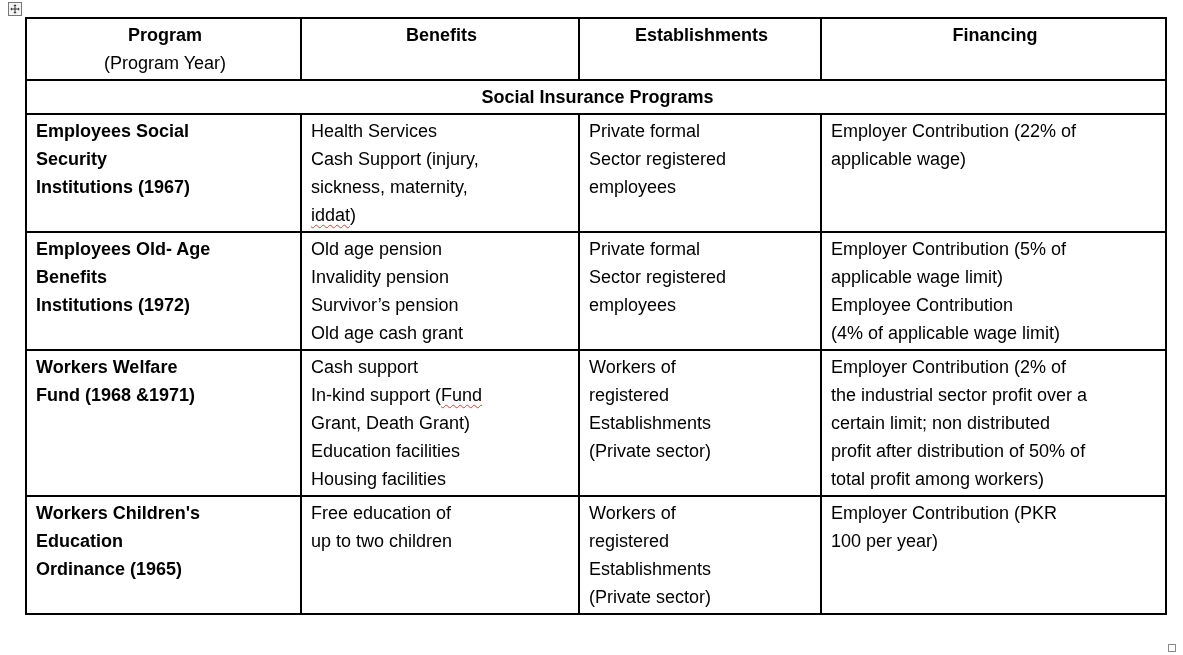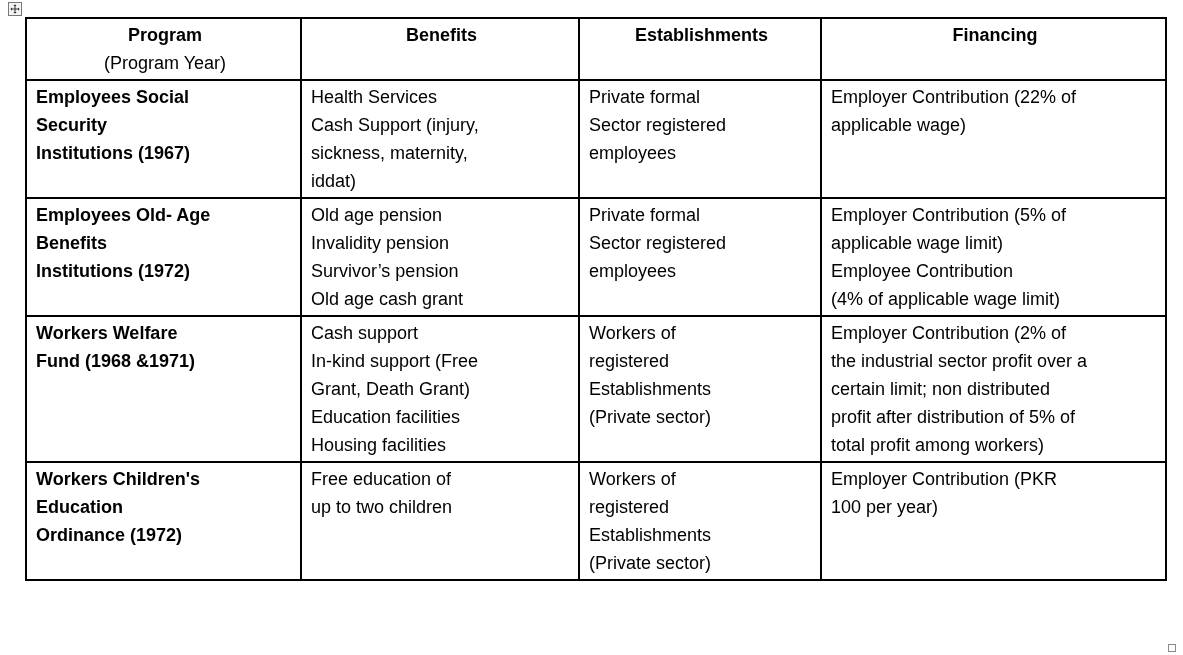--- a/index.html
+++ b/index.html
@@ -38,20 +38,21 @@
   td.head{
     text-align:center;font-size:19px;padding-top:3px;line-height:28px;
   }
   td.head .lbl{font-weight:bold;}
   td.section-cell{
     text-align:center;font-weight:bold;font-size:19px;
     padding-top:0;line-height:26px;
   }
   td.prog{font-weight:bold;font-size:18px;}
   .misspell{
+    text-decoration:underline;
     text-decoration-style:wavy;
     text-decoration-color:#e03c31;
     text-decoration-thickness:1px;
     text-underline-offset:3px;
   }
   .resize-handle{
     position:absolute;left:1168px;top:644px;width:8px;height:8px;
     border:1px solid #8a8a8a;background:#fff;box-sizing:border-box;cursor:nwse-resize;
   }
 </style>
@@ -82,20 +83,25 @@
         <div class="lbl">Benefits</div>
       </td>
       <td class="head">
         <div class="lbl">Establishments</div>
       </td>
       <td class="head">
         <div class="lbl">Financing</div>
       </td>
     </tr>
 
+    <tr class="r-section">
+      <td class="section-cell" colspan="4">
+        <div>Social Insurance Programs</div>
+      </td>
+    </tr>
 
     <tr class="r1">
       <td class="prog">
         <div class="cell-text">Employees Social
 Security
 Institutions (1967)</div>
       </td>
       <td>
         <div class="cell-text"><span>Health Services
 Cash Support (injury,
@@ -138,45 +144,45 @@
       </td>
     </tr>
 
     <tr class="r3">
       <td class="prog">
         <div class="cell-text">Workers Welfare
 Fund (1968 &amp;1971)</div>
       </td>
       <td>
         <div class="cell-text"><span>Cash support
-In-kind support (</span><span class="misspell">Free</span><span>
+In-kind support (</span><span class="misspell">Fund</span><span>
 Grant, Death Grant)
 Education facilities
 Housing facilities</span></div>
       </td>
       <td>
         <div class="cell-text">Workers of
 registered
 Establishments
 (Private sector)</div>
       </td>
       <td>
         <div class="cell-text">Employer Contribution (2% of
 the industrial sector profit over a
 certain limit; non distributed
-profit after distribution of 5% of
+profit after distribution of 50% of
 total profit among workers)</div>
       </td>
     </tr>
 
     <tr class="r4">
       <td class="prog">
         <div class="cell-text">Workers Children's
 Education
-Ordinance (1972)</div>
+Ordinance (1965)</div>
       </td>
       <td>
         <div class="cell-text"><span>Free education of
 up to two children</span><span class="misspell"></span><span></span></div>
       </td>
       <td>
         <div class="cell-text">Workers of
 registered
 Establishments
 (Private sector)</div>

